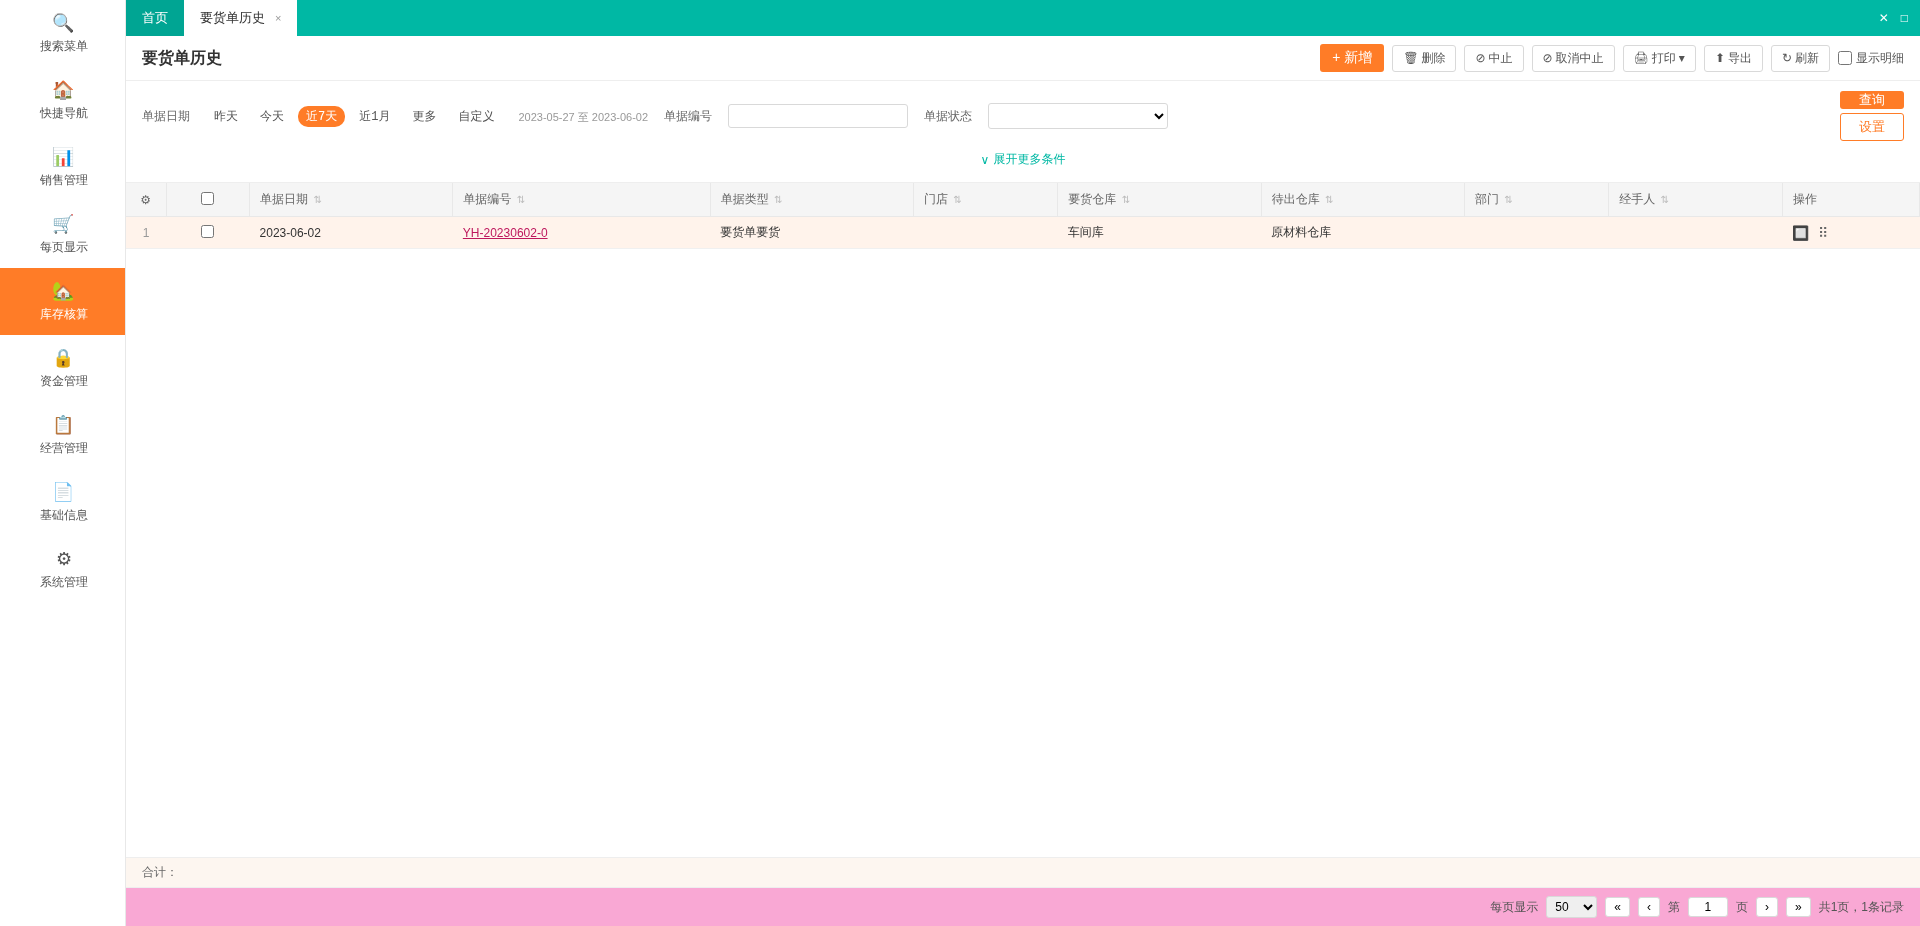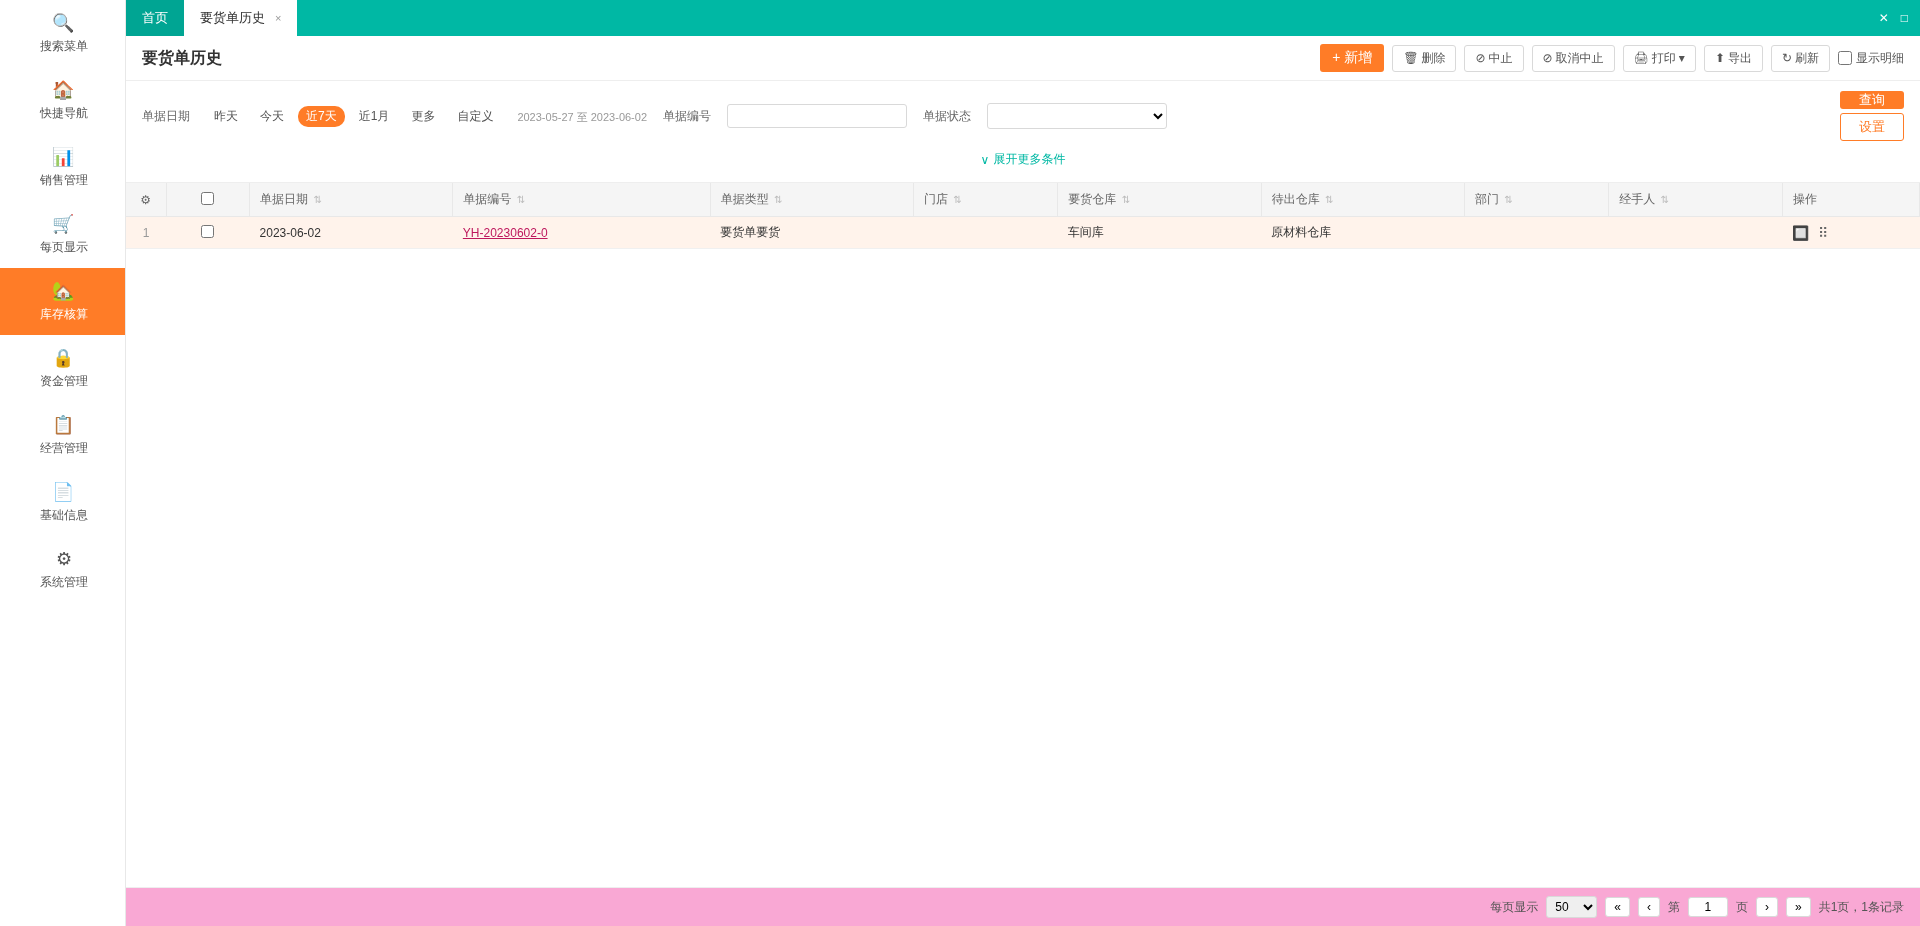--- a/index.html
+++ b/index.html
@@ -142,20 +142,21 @@
       display: flex;
       align-items: center;
       gap: 6px;
     }
     .date-opt {
       padding: 2px 8px;
       border-radius: 10px;
       font-size: 12px;
       cursor: pointer;
       color: #555;
+      font-family: Liberation Mono, monospace;
     }
     .date-opt.active {
       background: #ff7c27;
       color: #fff;
     }
     .filter-input {
       border: 1px solid #d9d9d9;
       border-radius: 3px;
       padding: 4px 8px;
       font-size: 12px;
@@ -476,20 +477,23 @@
         <div class="td-ops">
           <span class="td-op-btn" title="查看">🔲</span>
           <span class="td-op-btn" title="更多">⠿</span>
         </div>
       </td>
     </tr>
           </tbody>
       </table>
     </div>
 
+    <div class="table-footer">
+      <span>合计：</span>
+    </div>
 
     <div class="pagination">
       <span>每页显示</span>
       <select>
         <option>50</option>
         <option>10</option>
         <option>20</option>
         <option>100</option>
       </select>
       <button>«</button>

